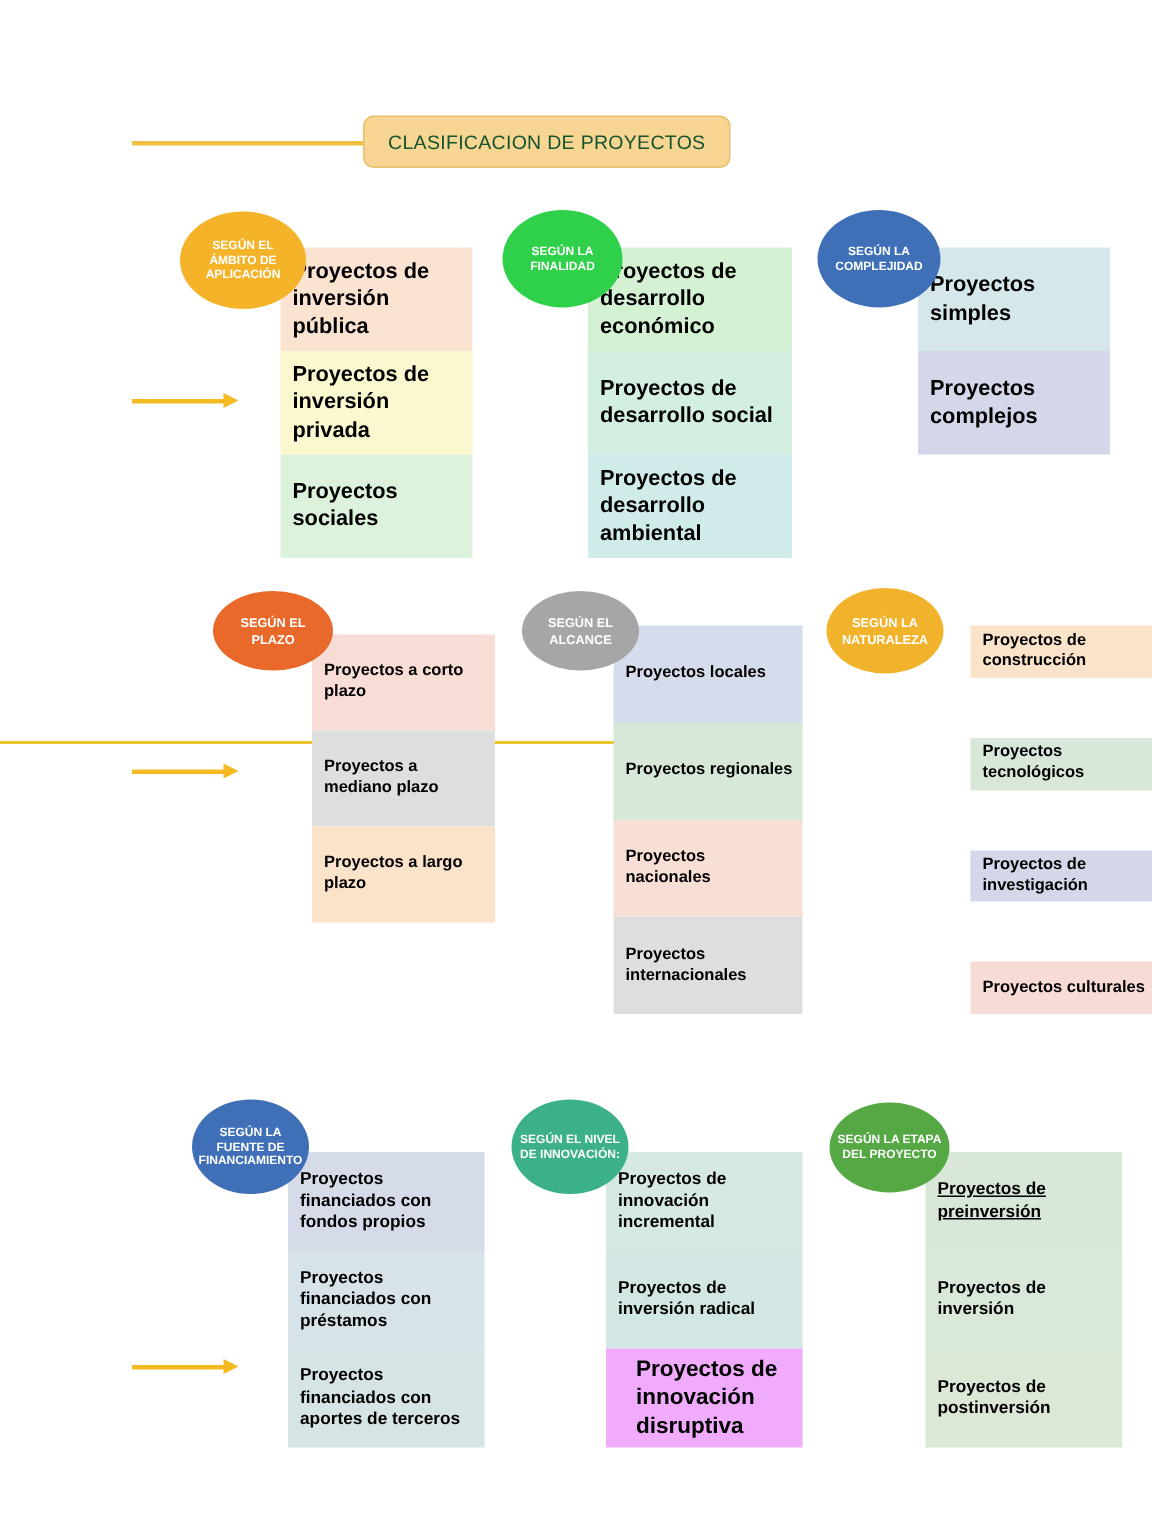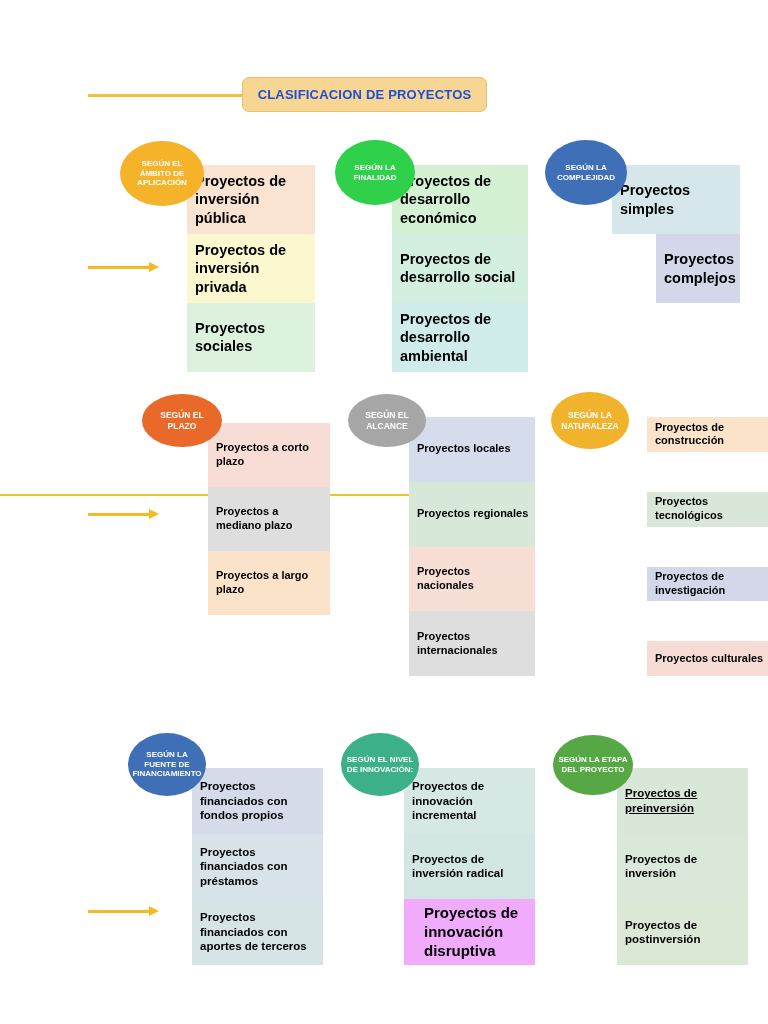--- a/index.html
+++ b/index.html
@@ -39,22 +39,22 @@
     background: #f7d592;
     border: 1px solid #e8bf6b;
     border-radius: 7px;
     display: flex;
     align-items: center;
     justify-content: center;
     box-sizing: border-box;
   }
   .title-box span {
     font-size: 13px;
-    font-weight: bold;
-    color: #1d4ed8;
+    font-weight: normal;
+    color: #14532d;
     letter-spacing: 0.2px;
     white-space: nowrap;
   }
 
   
   .arrow {
     position: absolute;
     height: 3px;
     background: #f5b921;
   }
@@ -157,21 +157,21 @@
     <div class="bubble" style="left:335px; top:140px; width:80px; height:65px; background:#2fd14a; font-size:8px;">
       <span>SEGÚN LA FINALIDAD</span>
     </div>
   </div>
 
   <div class="group">
     <div class="gbox" style="left:612px; top:165px; width:128px; height:138px;">
       <div class="gcell" style="height:50%; background:#d6e7ec; font-size:14.5px;">
         <span>Proyectos simples</span>
       </div>
-      <div class="gcell" style="height:50%; background:#d3d7e9; font-size:14.5px;margin-left:44px;">
+      <div class="gcell" style="height:50%; background:#d3d7e9; font-size:14.5px;">
         <span>Proyectos complejos</span>
       </div>
     </div>
     <div class="bubble" style="left:545px; top:140px; width:82px; height:65px; background:#3e6fb7; font-size:8px;">
       <span>SEGÚN LA COMPLEJIDAD</span>
     </div>
   </div>
 
   <div class="group">
     <div class="gbox" style="left:208px; top:423px; width:122px; height:192px;">

